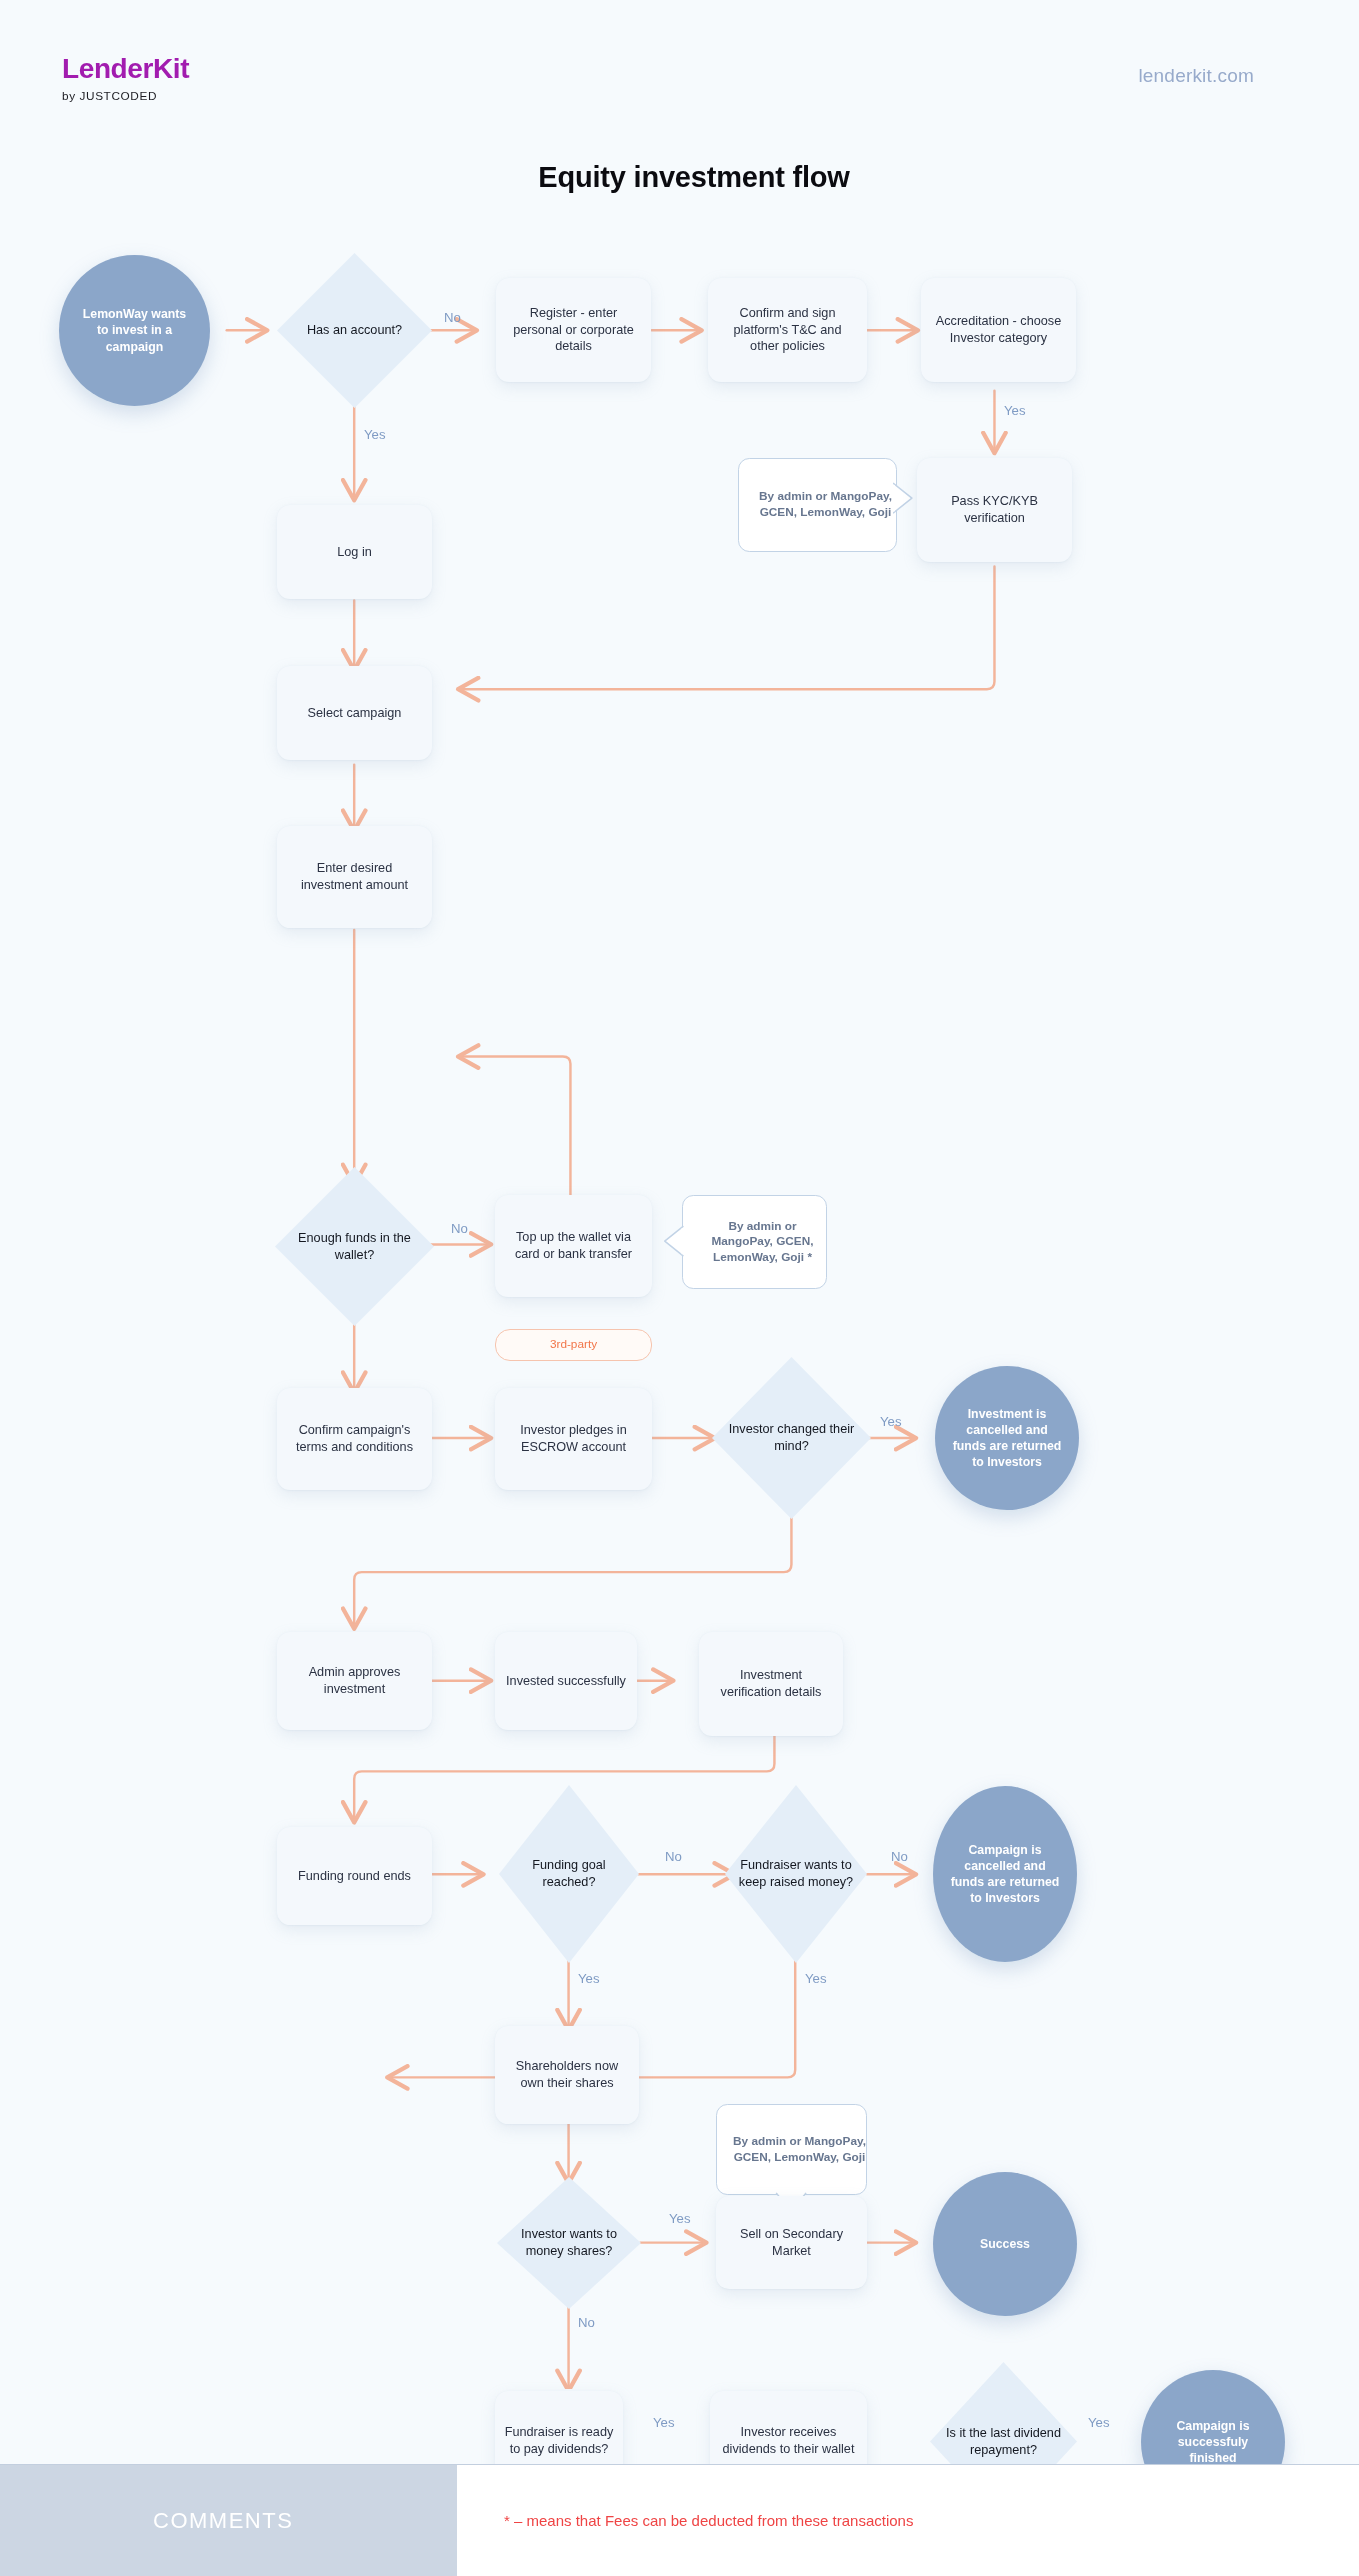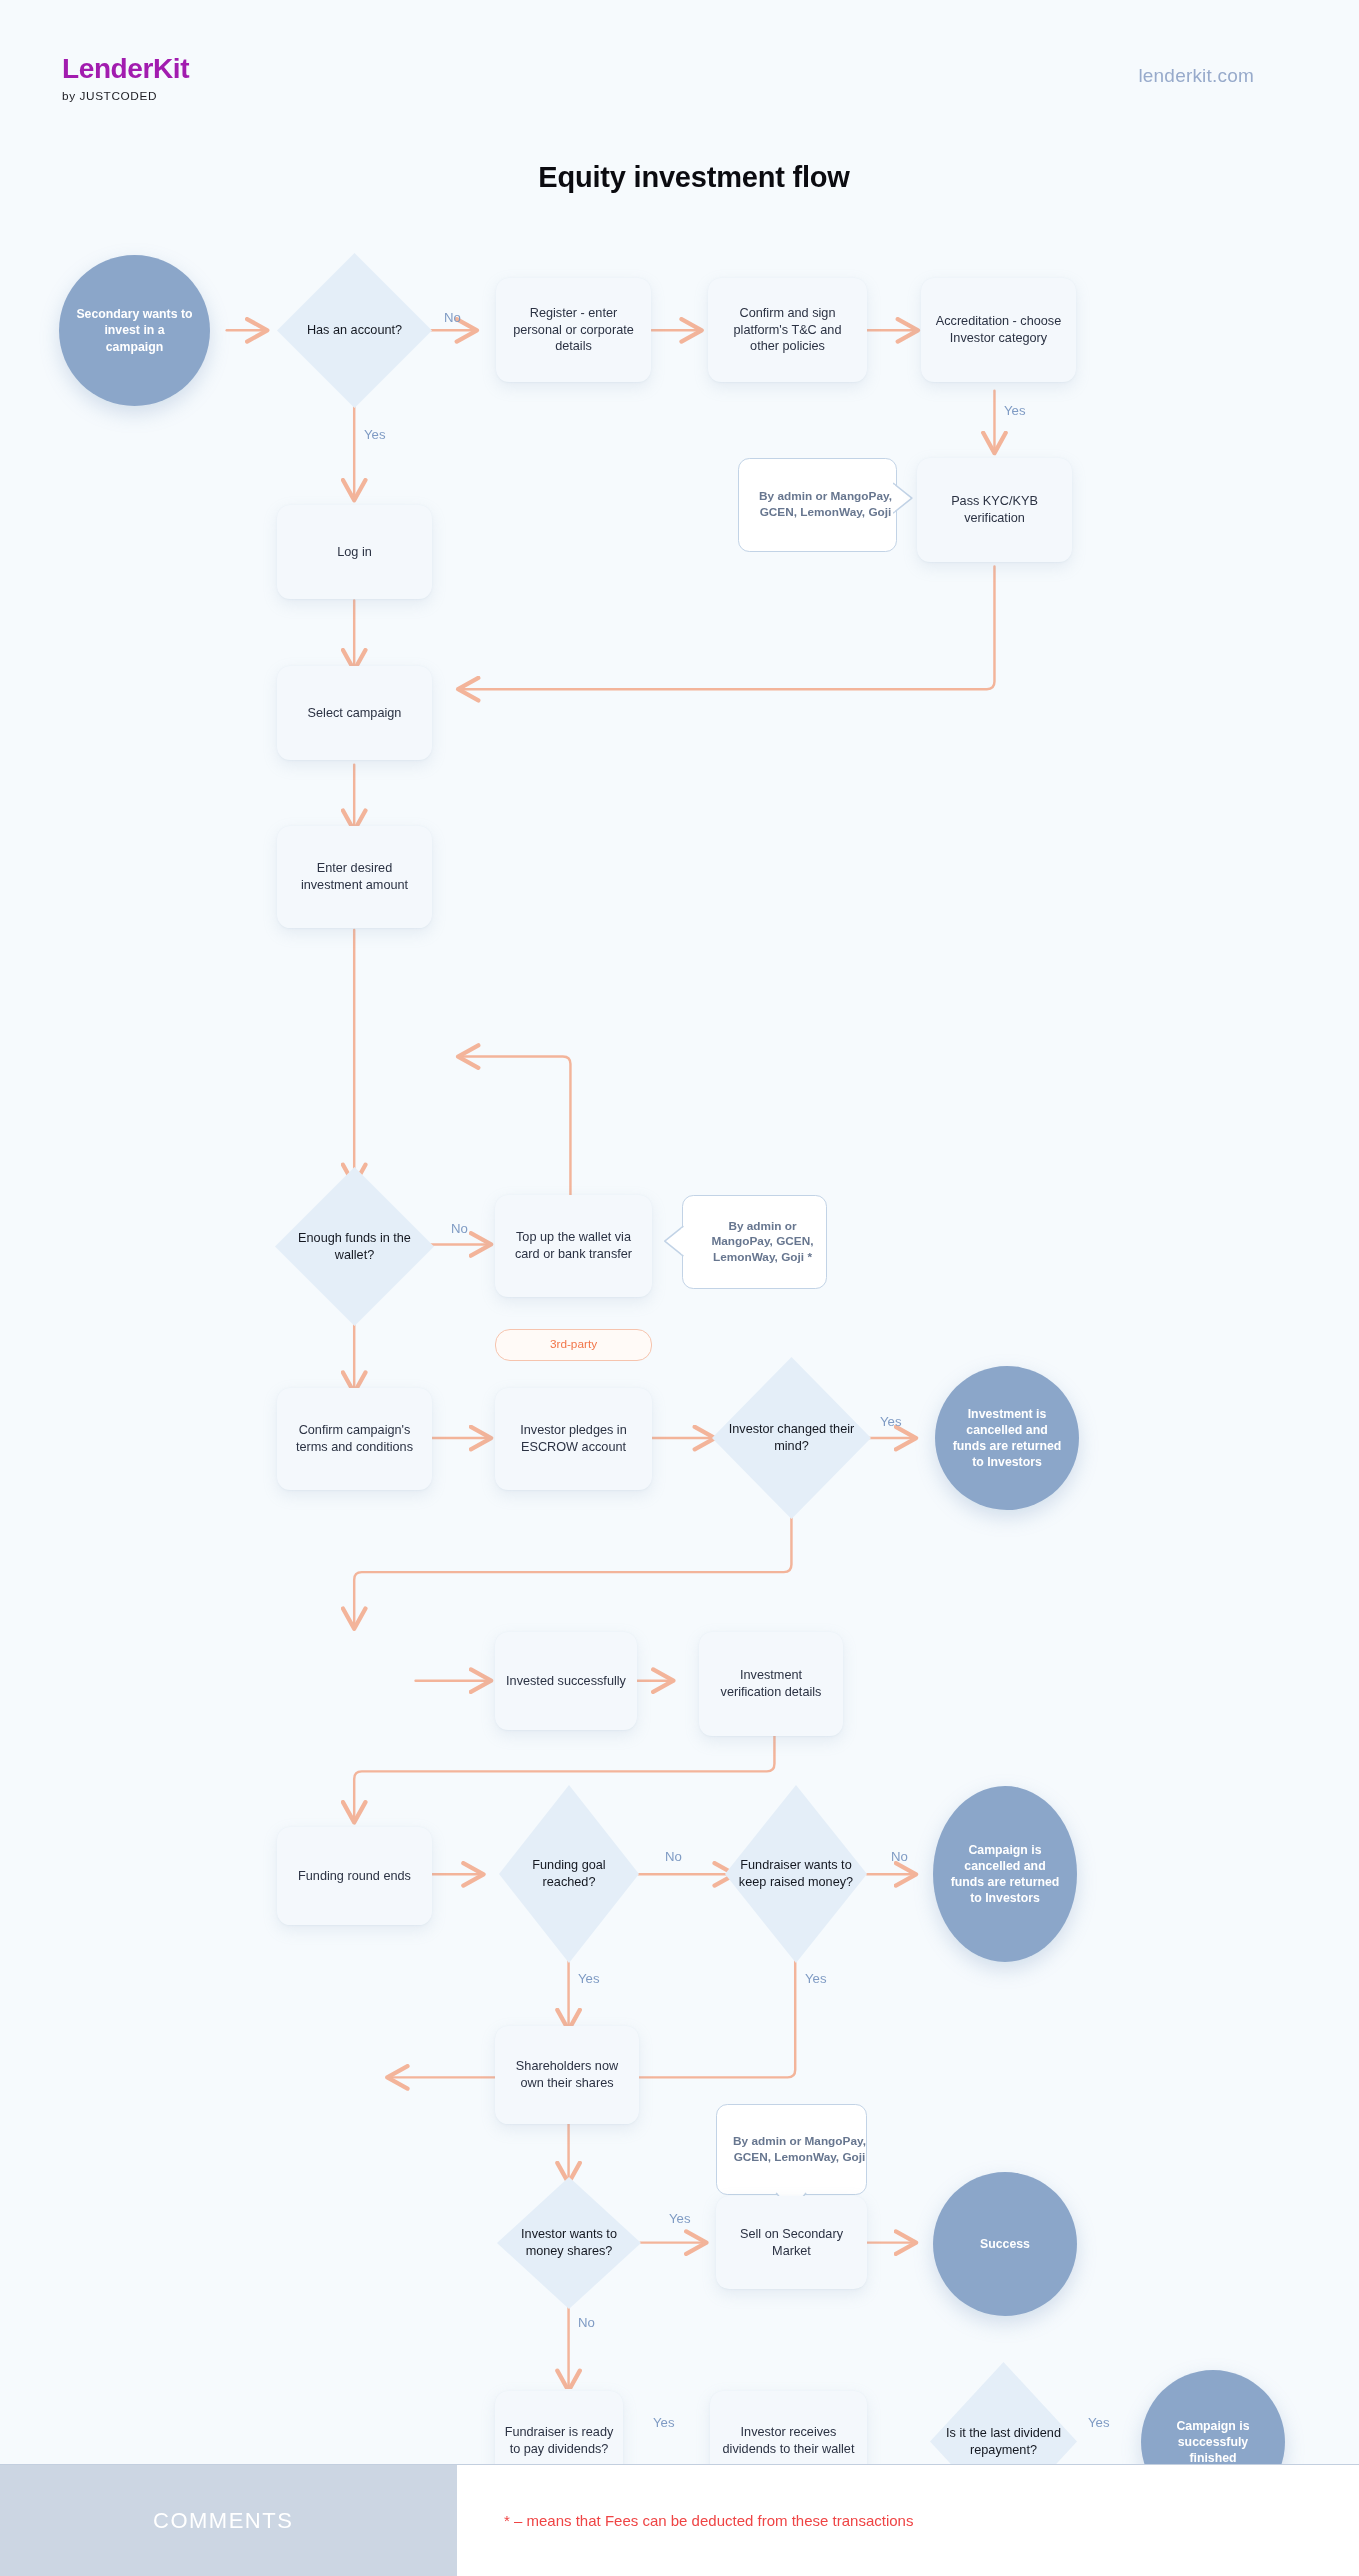--- a/index.html
+++ b/index.html
@@ -200,21 +200,21 @@
 
         <path d="M918,2355 H968"></path>
 
         <path d="M1130,2355 H1190"></path>
 
         <path d="M1063,2428 V2525 Q1063,2533 1055,2533 H610 Q602,2533 602,2525 V2410"></path>
       </g>
     </svg>
 
     <div class="node circle" style="left:59px;top:38px;width:151px;height:151px;">
-      <span>Secondary wants to invest in a campaign</span>
+      <span>LemonWay wants to invest in a campaign</span>
     </div>
 
     <div class="node diamond" style="left:277px;top:36px;width:155px;height:155px;">
       <span>Has an account?</span>
     </div>
     <div class="edge-label" style="left:444px;top:93px;">No</div>
     <div class="edge-label" style="left:364px;top:210px;">Yes</div>
 
     <div class="node box" style="left:496px;top:61px;width:155px;height:104px;">
       <span>Register - enter personal or corporate details</span>
@@ -284,20 +284,23 @@
 
     <div class="node diamond" style="left:712px;top:1140px;width:159px;height:162px;">
       <span>Investor changed their mind?</span>
     </div>
     <div class="edge-label" style="left:880px;top:1197px;">Yes</div>
 
     <div class="node circle" style="left:935px;top:1149px;width:144px;height:144px;">
       <span>Investment is cancelled and funds are returned to Investors</span>
     </div>
 
+    <div class="node box" style="left:277px;top:1415px;width:155px;height:98px;">
+      <span>Admin approves investment</span>
+    </div>
 
     <div class="node box" style="left:495px;top:1415px;width:142px;height:98px;">
       <span>Invested successfully</span>
     </div>
 
     <div class="node box" style="left:699px;top:1415px;width:144px;height:104px;">
       <span>Investment verification details</span>
     </div>
 
     <div class="node box" style="left:277px;top:1610px;width:155px;height:98px;">

